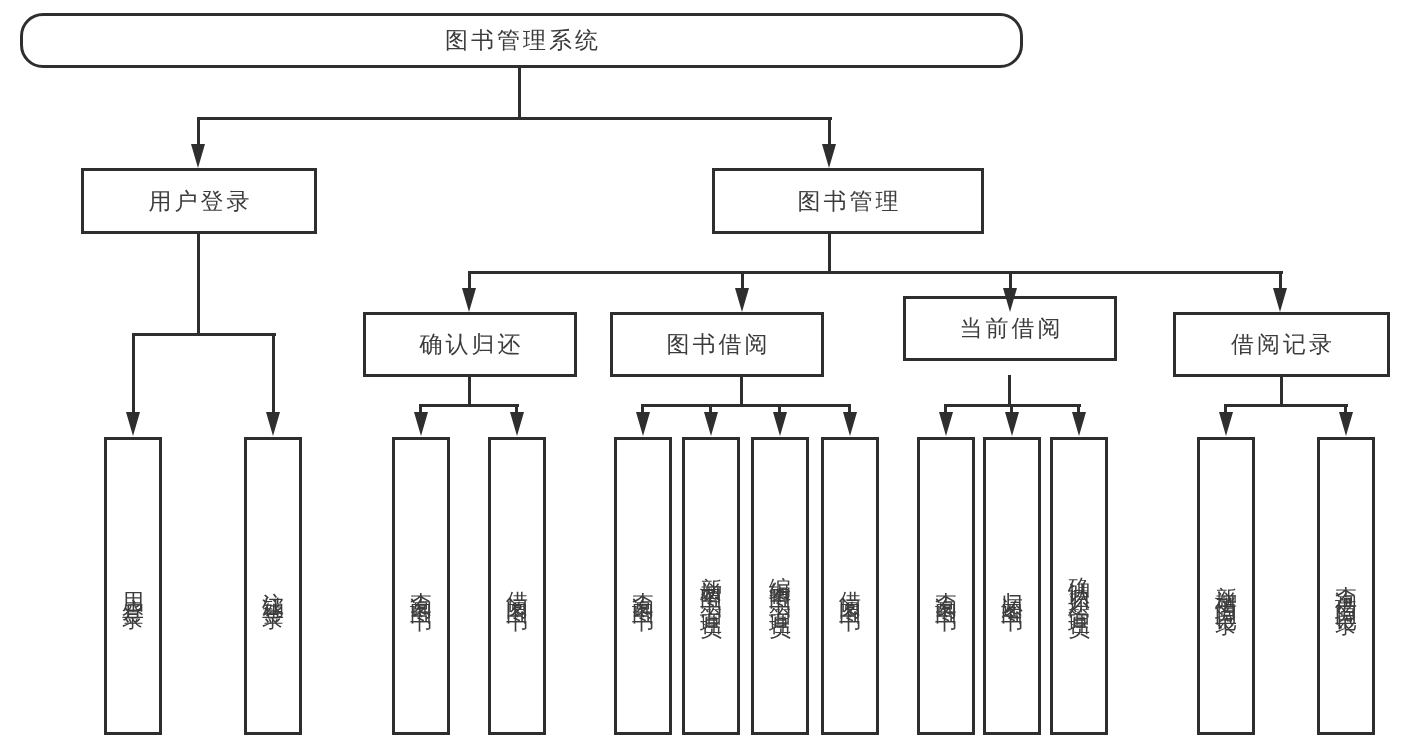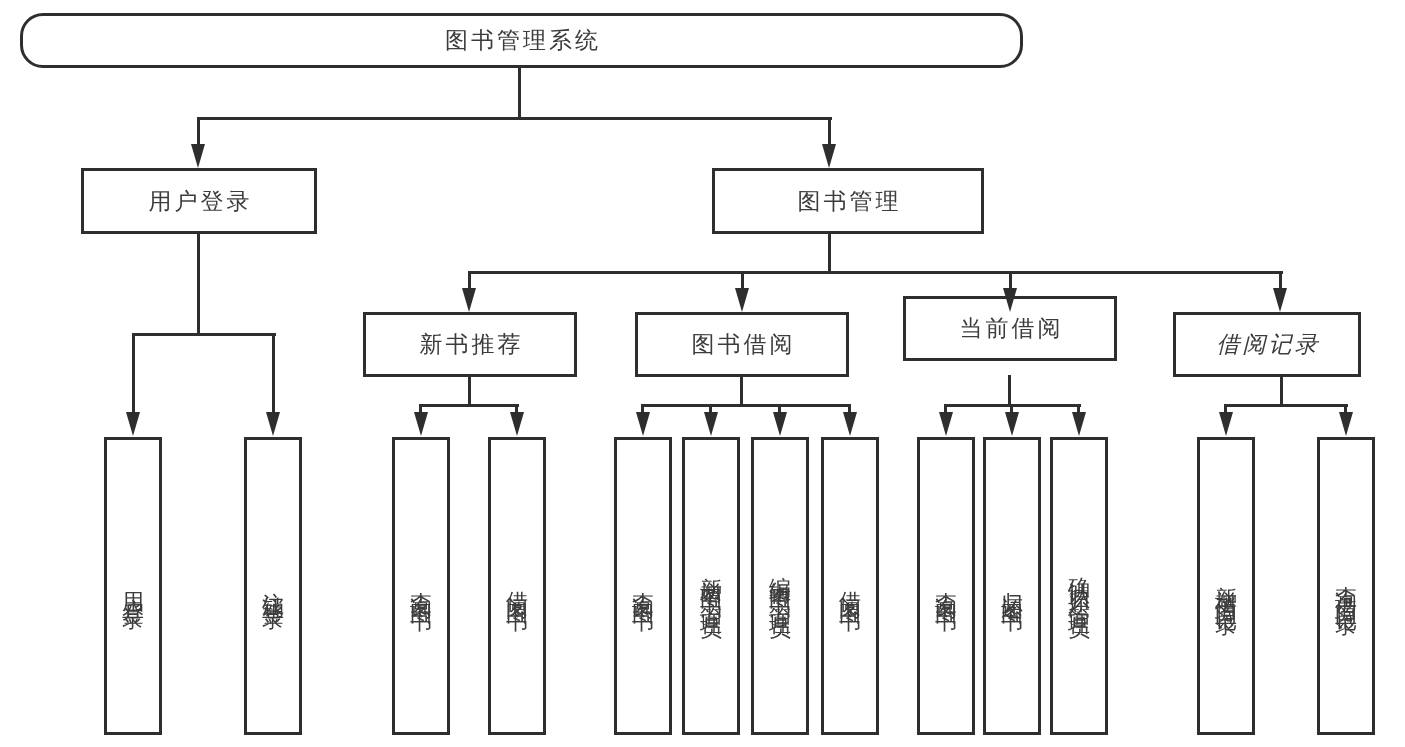--- a/index.html
+++ b/index.html
@@ -55,23 +55,23 @@
     letter-spacing: 1px;
     color: #b8b8b8;
     white-space: nowrap;
     z-index: 5;
   }
   
   #n-root { left: 20px;  top: 13px;  width: 1003px; height: 55px; border-radius: 23px; }
   #n-ul   { left: 81px;  top: 168px; width: 236px;  height: 66px; }
   #n-bm   { left: 712px; top: 168px; width: 272px;  height: 66px; }
   #n-l3a  { left: 363px; top: 312px; width: 214px;  height: 65px; }
-  #n-l3b  { left: 635px; top: 312px; width: 214px;  height: 65px; }
+  #n-l3b  { left: 610px; top: 312px; width: 214px;  height: 65px; }
   #n-l3c  { left: 903px; top: 296px; width: 214px;  height: 65px; }
-  #n-l3d  { left: 1173px;top: 312px; width: 188px;  height: 65px; font-style: italic; }
+  #n-l3d  { left: 1173px;top: 312px; width: 217px;  height: 65px; }
   .leaf   { top: 437px; width: 58px; height: 298px; }
   #lf1  { left: 104px; }
   #lf2  { left: 244px; }
   #lf3  { left: 392px; }
   #lf4  { left: 488px; }
   #lf5  { left: 614px; }
   #lf6  { left: 682px; }
   #lf7  { left: 751px; }
   #lf8  { left: 821px; }
   #lf9  { left: 917px; }
@@ -90,21 +90,21 @@
   </div>
 
   <div class="node hbox" id="n-ul">
     <span>用户登录</span>
   </div>
   <div class="node hbox" id="n-bm">
     <span>图书管理</span>
   </div>
 
   <div class="node hbox" id="n-l3a">
-    <span>新书推荐</span>
+    <span>确认归还</span>
   </div>
   <div class="node hbox" id="n-l3b">
     <span>图书借阅</span>
   </div>
   <div class="node hbox" id="n-l3c">
     <span>当前借阅</span>
   </div>
   <div class="node hbox" id="n-l3d">
     <span>借阅记录</span>
   </div>

